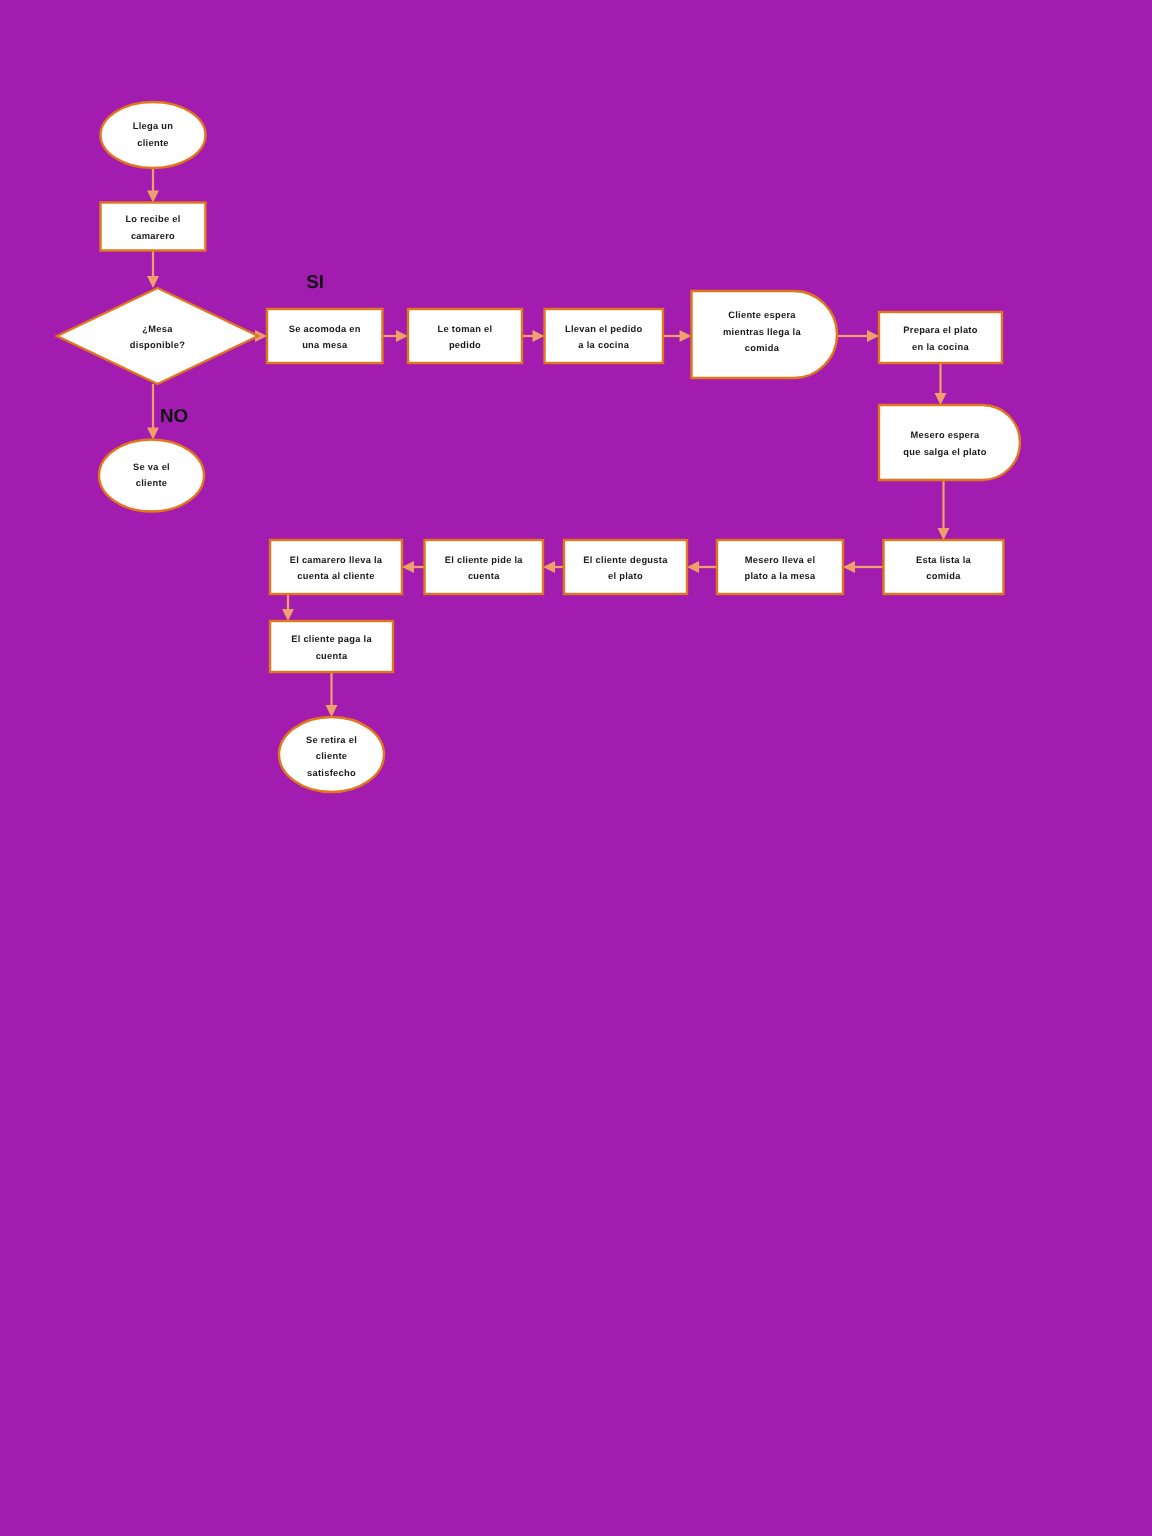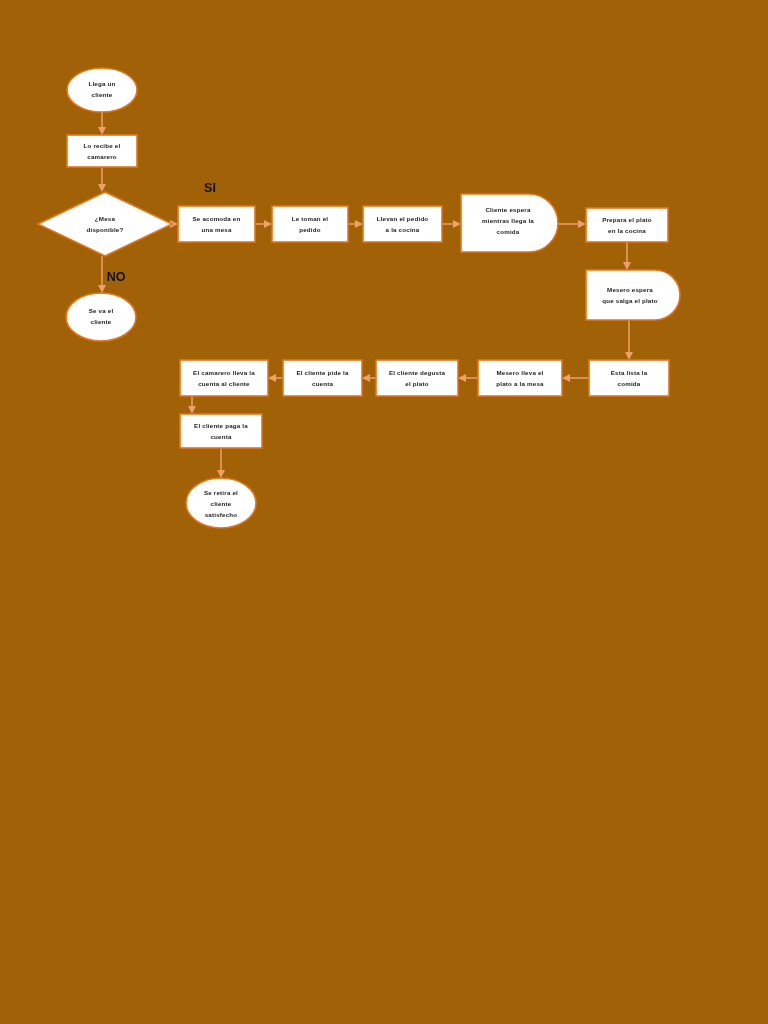--- a/index.html
+++ b/index.html
@@ -10,21 +10,21 @@
   body {
     width: 768px;
     height: 1024px;
     font-family: "Liberation Sans", sans-serif;
     overflow: hidden;
   }
   #flowchart-canvas {
     position: relative;
     width: 768px;
     height: 1024px;
-    background: #a16207;
+    background: #a21caf;
   }
   svg.diagram {
     display: block;
     width: 768px;
     height: 1024px;
   }
   .node-shape {
     fill: #ffffff;
     stroke: #E2761B;
     stroke-width: 1.6;

